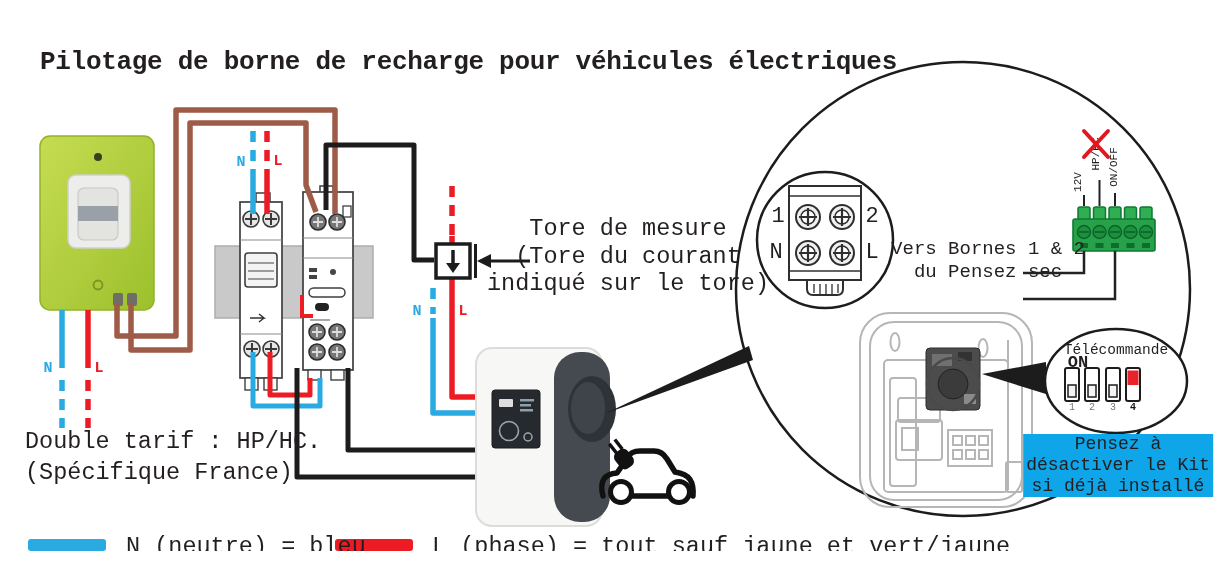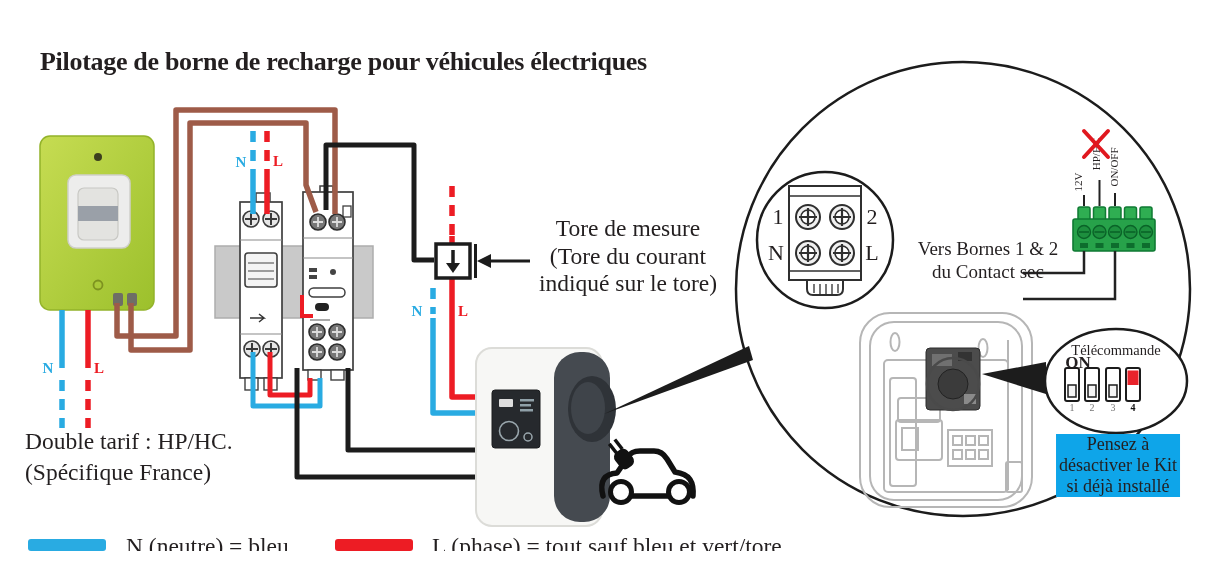--- a/index.html
+++ b/index.html
@@ -1,17 +1,17 @@
 <!DOCTYPE html>
 <html><head>
 <meta charset="utf-8">
 <style>
   html,body{margin:0;padding:0;background:#fff;}
   .stage{position:relative;width:1220px;height:551px;background:#fff;overflow:hidden;
-         font-family:Liberation Serif, serif;color:#231f20;}
+         font-family:Liberation Mono, monospace;color:#231f20;}
   svg.art{position:absolute;left:0;top:0;}
   .abs{position:absolute;}
   .ctr{transform:translateX(-50%);text-align:center;}
   .nw{white-space:nowrap;}
   .title{font-size:26px;font-weight:bold;letter-spacing:-0.3px;}
   .big{font-size:23.5px;line-height:27.5px;}
   .cablage{font-size:23px;line-height:29px;background:#fff;padding:0 5px;}
   .legendtx{font-size:23.5px;}
   .vers{font-size:19px;line-height:22.5px;}
   .pensez{font-size:18px;line-height:21px;background:#0ea5e9;padding:0 3px;}
@@ -298,21 +298,21 @@
   <div class="nw">(Tore du courant</div>
   <div class="nw">indiqué sur le tore)</div>
 </div>
 
 <div class="abs legendtx nw" style="left:126px;top:533px;">N (neutre) = bleu</div>
 
 <div class="abs big" style="left:25px;top:426px;line-height:31px;">
   <div class="nw">Double tarif : HP/HC.</div>
   <div class="nw">(Spécifique France)</div>
 </div>
-<div class="abs legendtx nw" style="left:432px;top:533px;">L (phase) = tout sauf bleu et vert/tore</div>
+<div class="abs legendtx nw" style="left:432px;top:533px;">L (phase) = tout sauf jaune et vert/jaune</div>
 
 <div class="abs wlab blue ctr" style="left:48px;top:360px;">N</div>
 <div class="abs wlab red ctr" style="left:99px;top:360px;">L</div>
 <div class="abs wlab blue ctr" style="left:241px;top:154px;">N</div>
 <div class="abs wlab red ctr" style="left:278px;top:153px;">L</div>
 <div class="abs wlab blue ctr" style="left:417px;top:303px;">N</div>
 <div class="abs wlab red ctr" style="left:463px;top:303px;">L</div>
 
 <div class="abs contactlab ctr" style="left:778px;top:204px;">1</div>
 <div class="abs contactlab ctr" style="left:872px;top:204px;">2</div>
@@ -322,21 +322,21 @@
 <div class="abs pinlab" style="left:1078px;top:182px;">12V</div>
 <div class="abs pinlab" style="left:1096px;top:154px;">HP/HC</div>
 <div class="abs pinlab" style="left:1114px;top:167px;">ON/OFF</div>
 <svg class="abs" style="left:1081px;top:127px;" width="30" height="34">
   <line x1="3" y1="4" x2="27" y2="30" stroke="#e0181f" stroke-width="4" stroke-linecap="round"></line>
   <line x1="27" y1="4" x2="3" y2="30" stroke="#e0181f" stroke-width="4" stroke-linecap="round"></line>
 </svg>
 
 <div class="abs vers ctr" style="left:988px;top:238px;">
   <div class="nw">Vers Bornes 1 &amp; 2</div>
-  <div class="nw">du Contact sec</div>
+  <div class="nw">du Pensez sec</div>
 </div>
 
 <div class="abs telec ctr nw" style="left:1116px;top:342px;">Télécommande</div>
 <div class="abs onlab ctr nw" style="left:1078px;top:353px;">ON</div>
 <div class="abs dipnum ctr" style="left:1072px;top:402px;">1</div>
 <div class="abs dipnum ctr" style="left:1092px;top:402px;">2</div>
 <div class="abs dipnum ctr" style="left:1113px;top:402px;">3</div>
 <div class="abs dipnum on ctr" style="left:1133px;top:402px;">4</div>
 
 <div class="abs pensez ctr" style="left:1118px;top:434px;">

